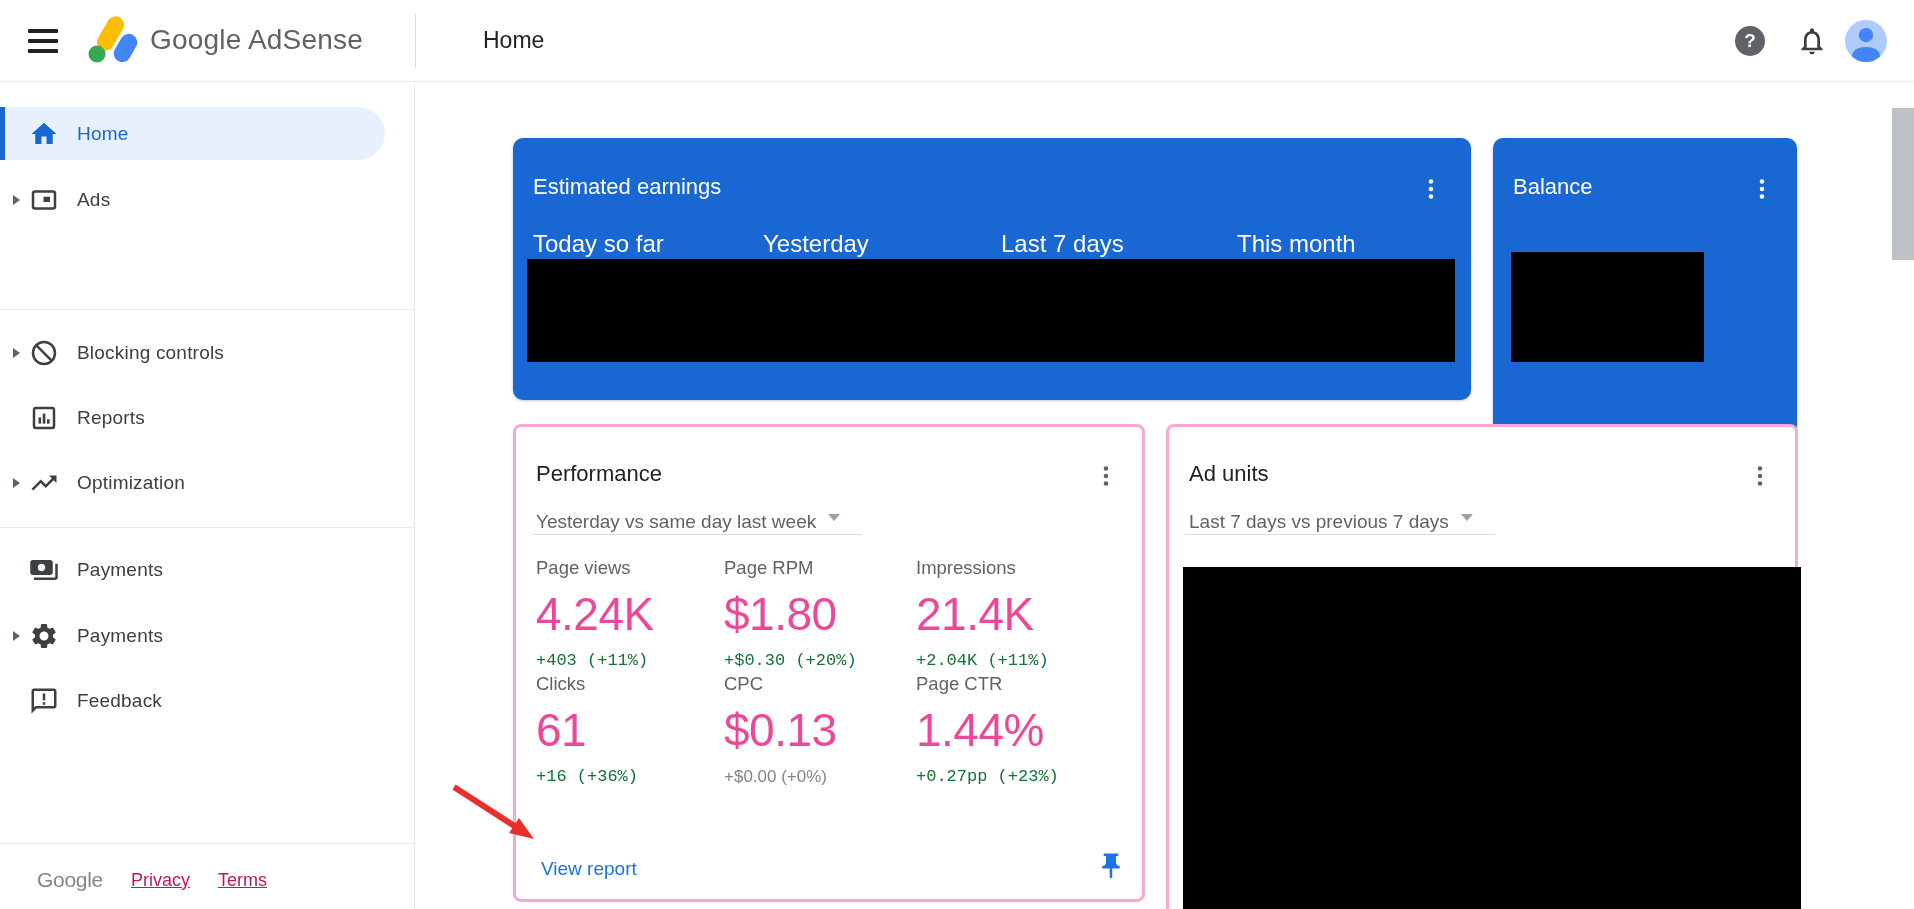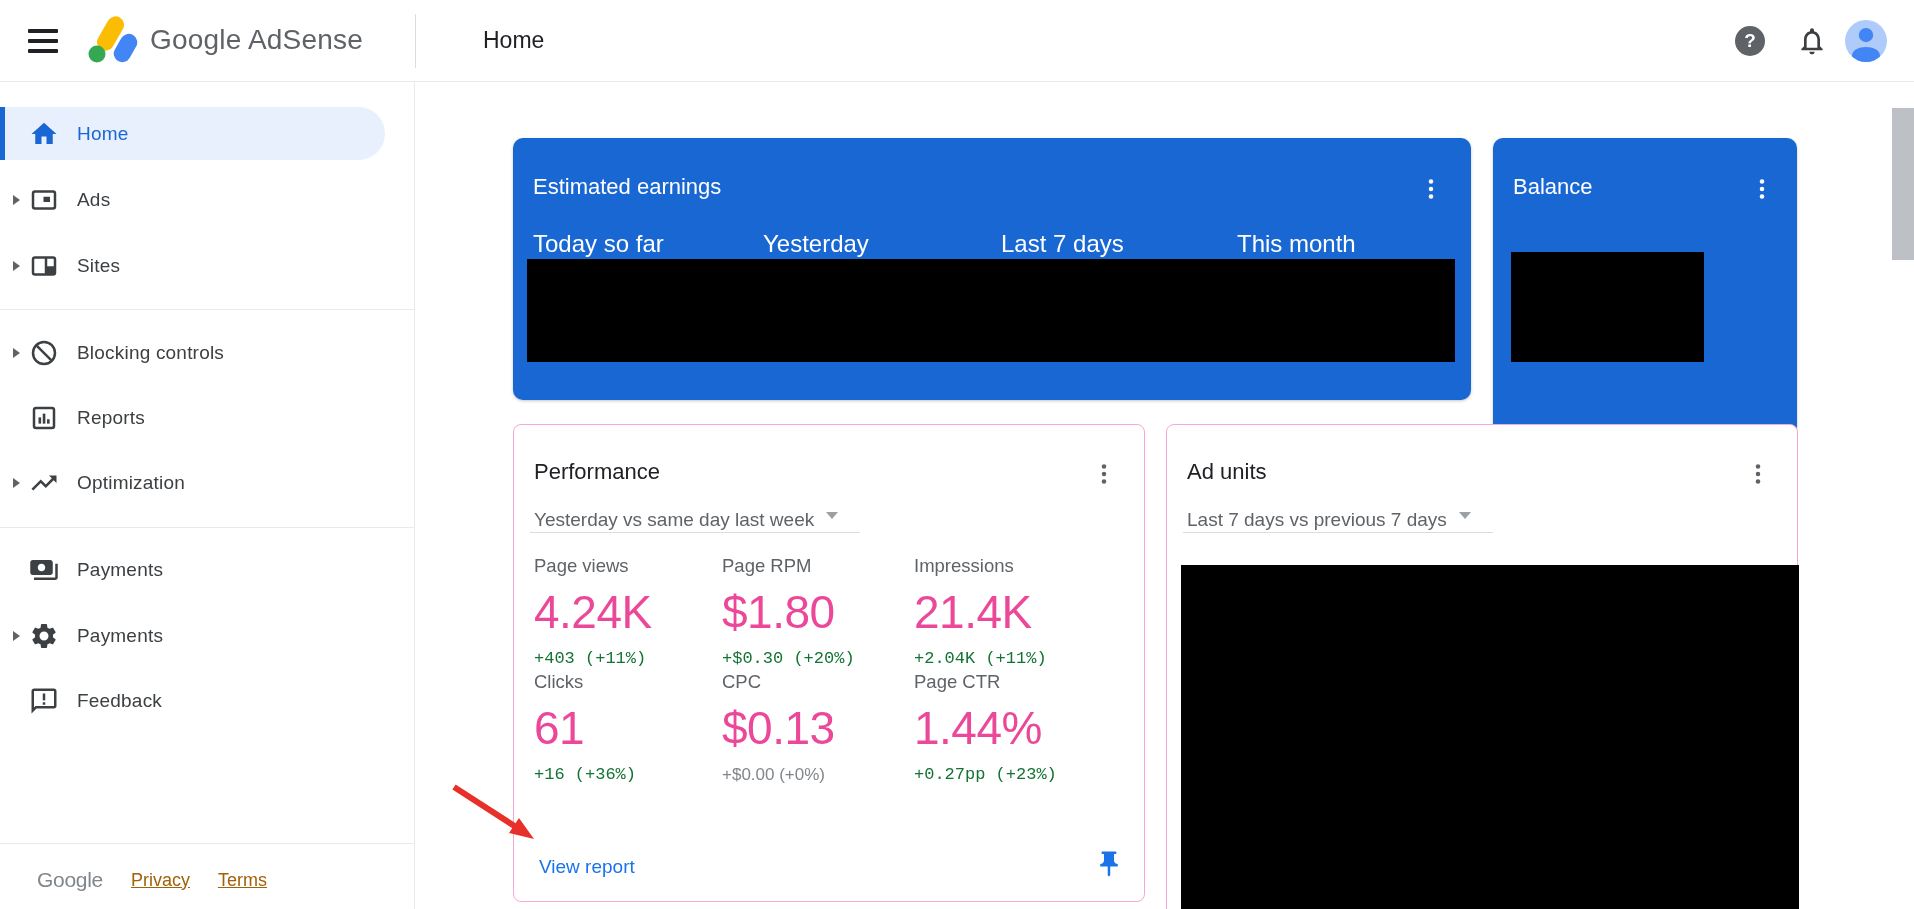--- a/index.html
+++ b/index.html
@@ -28,26 +28,26 @@
   .nav-item.active { background:#e8f0fe; border-radius:0 28px 28px 0; }
   .active-bar { position:absolute; left:0; top:0; width:5px; height:53px; background:#1967d2; }
   .caret-slot { width:13px; margin-left:13px; display:flex; align-items:center; }
   .caret { width:0; height:0; border-left:7px solid #5f6368; border-top:5px solid transparent; border-bottom:5px solid transparent; }
   .nav-icon { width:30px; height:30px; margin-left:3px; flex:0 0 30px; }
   .nav-label { margin-left:18px; font-size:19px; font-weight:500; letter-spacing:0.2px; color:#3c4043; }
   .nav-item.active .nav-label { color:#1967d2; }
   .side-divider { position:absolute; left:0; width:415px; height:1px; background:#e8eaed; }
   .side-footer { position:absolute; left:37px; top:783px; height:30px; display:flex; align-items:center; }
   .footer-brand { font-size:21px; color:#80868b; letter-spacing:-0.3px; }
-  .footer-link { font-size:18px; color:#a16207; text-decoration:underline; margin-left:28px; cursor:pointer; }
+  .footer-link { font-size:18px; color:#be185d; text-decoration:underline; margin-left:28px; cursor:pointer; }
 
   
   .blue-card { position:absolute; background:#1967d2; border-radius:10px;
     box-shadow:0 1px 3px rgba(60,64,67,.3); }
-  .white-card { position:absolute; background:#fff; border:1px solid #f9a8d4; border-radius:8px; }
+  .white-card { position:absolute; background:#fff; border:3px solid #f9a8d4; border-radius:8px; }
   .card-ee { left:513px; top:138px; width:958px; height:262px; }
   .card-bal { left:1493px; top:138px; width:304px; height:298px; }
   .card-perf { left:513px; top:424px; width:632px; height:478px; }
   .card-adunits { left:1166px; top:424px; width:632px; height:520px; }
 
   .blue-title { position:absolute; left:20px; top:36px; font-size:22px; color:#fff; }
   .white-title { position:absolute; left:20px; top:34px; font-size:22px; color:#202124; }
   .kebab { position:absolute; width:26px; height:26px; cursor:pointer; }
   .ee-col { position:absolute; top:92px; font-size:24px; font-weight:500; color:#fff; }
   .redact { position:absolute; background:#000; }
@@ -121,31 +121,20 @@
     <span class="caret-slot">
         <span class="caret"></span>
       </span>
     <svg class="nav-icon" viewBox="0 0 24 24">
       <rect x="3.2" y="5.2" width="17.6" height="13.6" rx="1.6" fill="none" stroke="#3c4043" stroke-width="2"></rect>
       <rect x="11.6" y="9.4" width="5.2" height="4.2" fill="#3c4043"></rect>
     </svg>
     <span class="nav-label">Ads</span>
   </div>
 
-  <div class="nav-item" style="top:157px">
-    <span class="caret-slot">
-        <span class="caret"></span>
-      </span>
-    <svg class="nav-icon" viewBox="0 0 24 24">
-      <rect x="3.2" y="5.2" width="17.6" height="13.6" rx="1.6" fill="none" stroke="#3c4043" stroke-width="2"></rect>
-      <line x1="13.6" y1="5.2" x2="13.6" y2="18.8" stroke="#3c4043" stroke-width="2"></line>
-      <rect x="13.6" y="12.2" width="7.2" height="6.6" fill="#3c4043"></rect>
-    </svg>
-    <span class="nav-label">Sites</span>
-  </div>
 
   <div class="side-divider" style="top:227px"></div>
 
   <div class="nav-item" style="top:244px">
     <span class="caret-slot">
         <span class="caret"></span>
       </span>
     <svg class="nav-icon" viewBox="0 0 24 24">
       <circle cx="12" cy="12" r="8.8" fill="none" stroke="#3c4043" stroke-width="2"></circle>
       <line x1="5.9" y1="5.9" x2="18.1" y2="18.1" stroke="#3c4043" stroke-width="2"></line>

